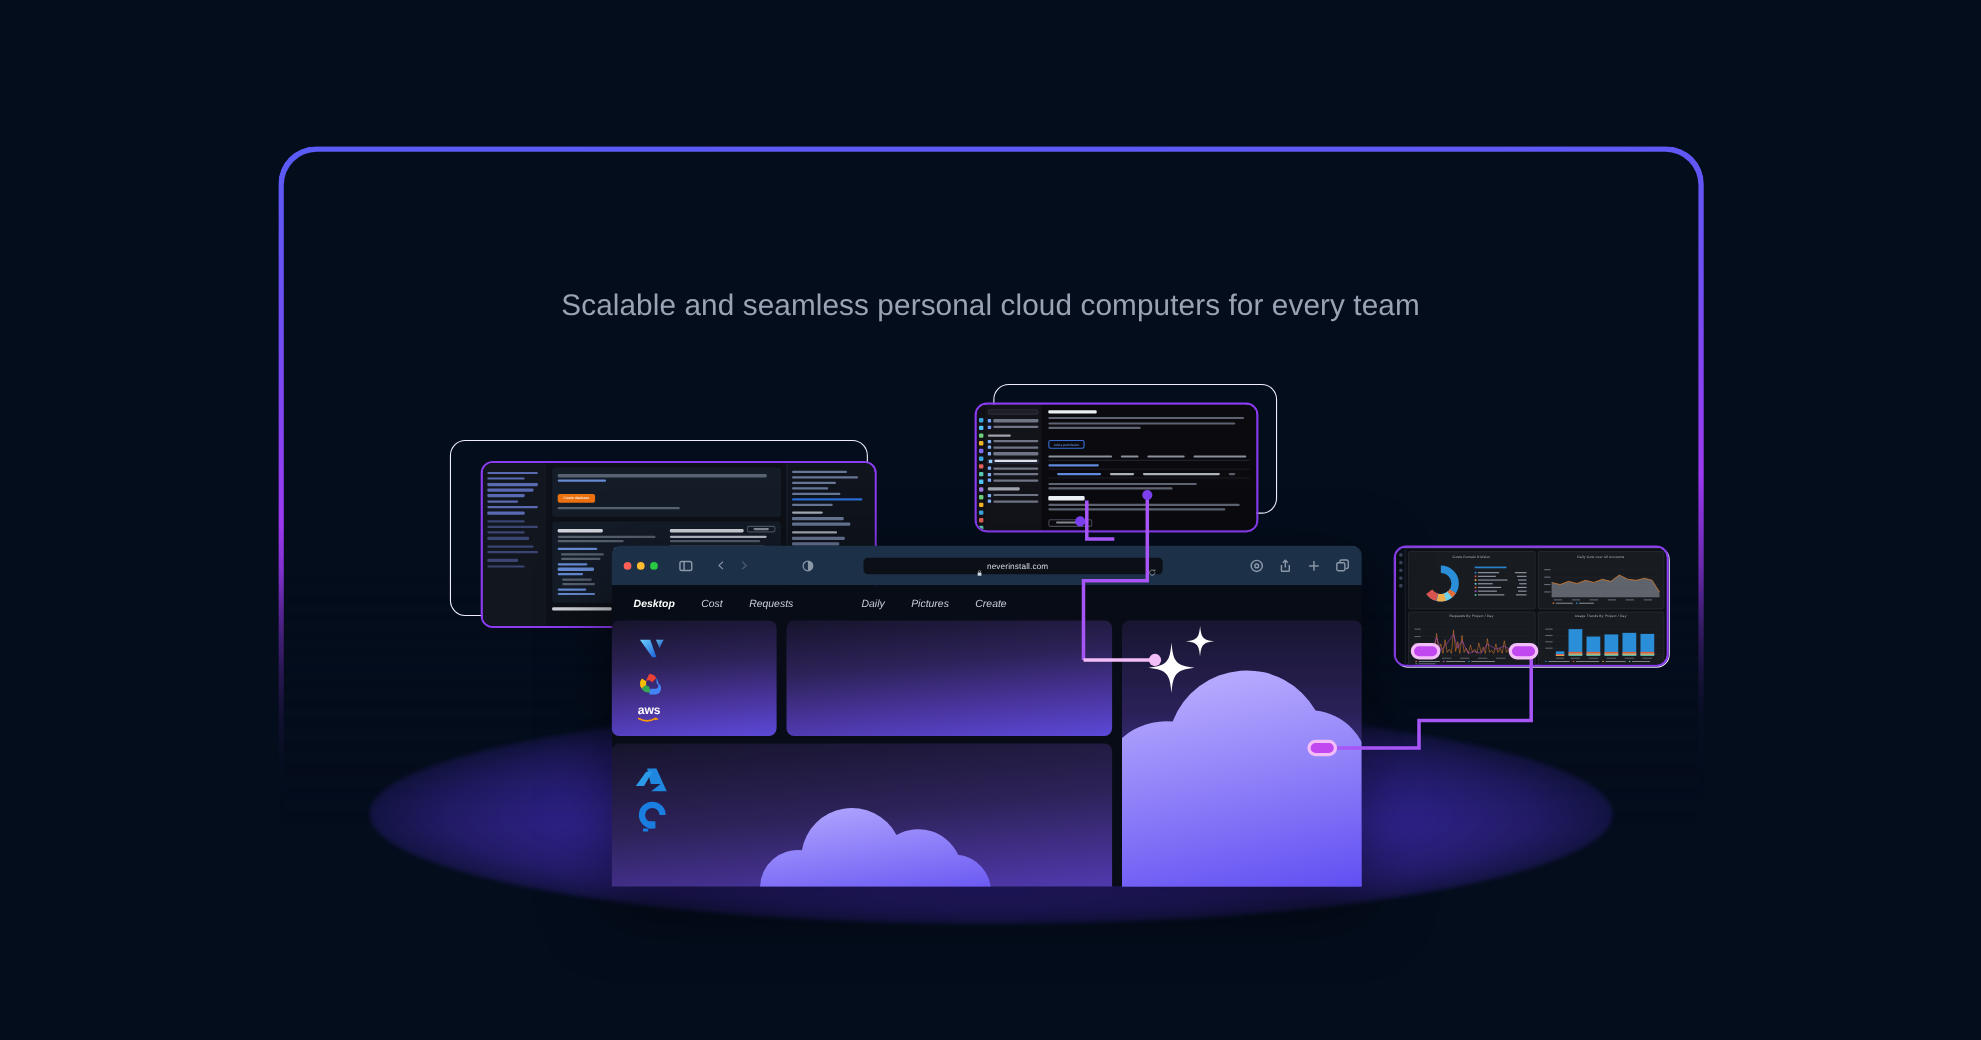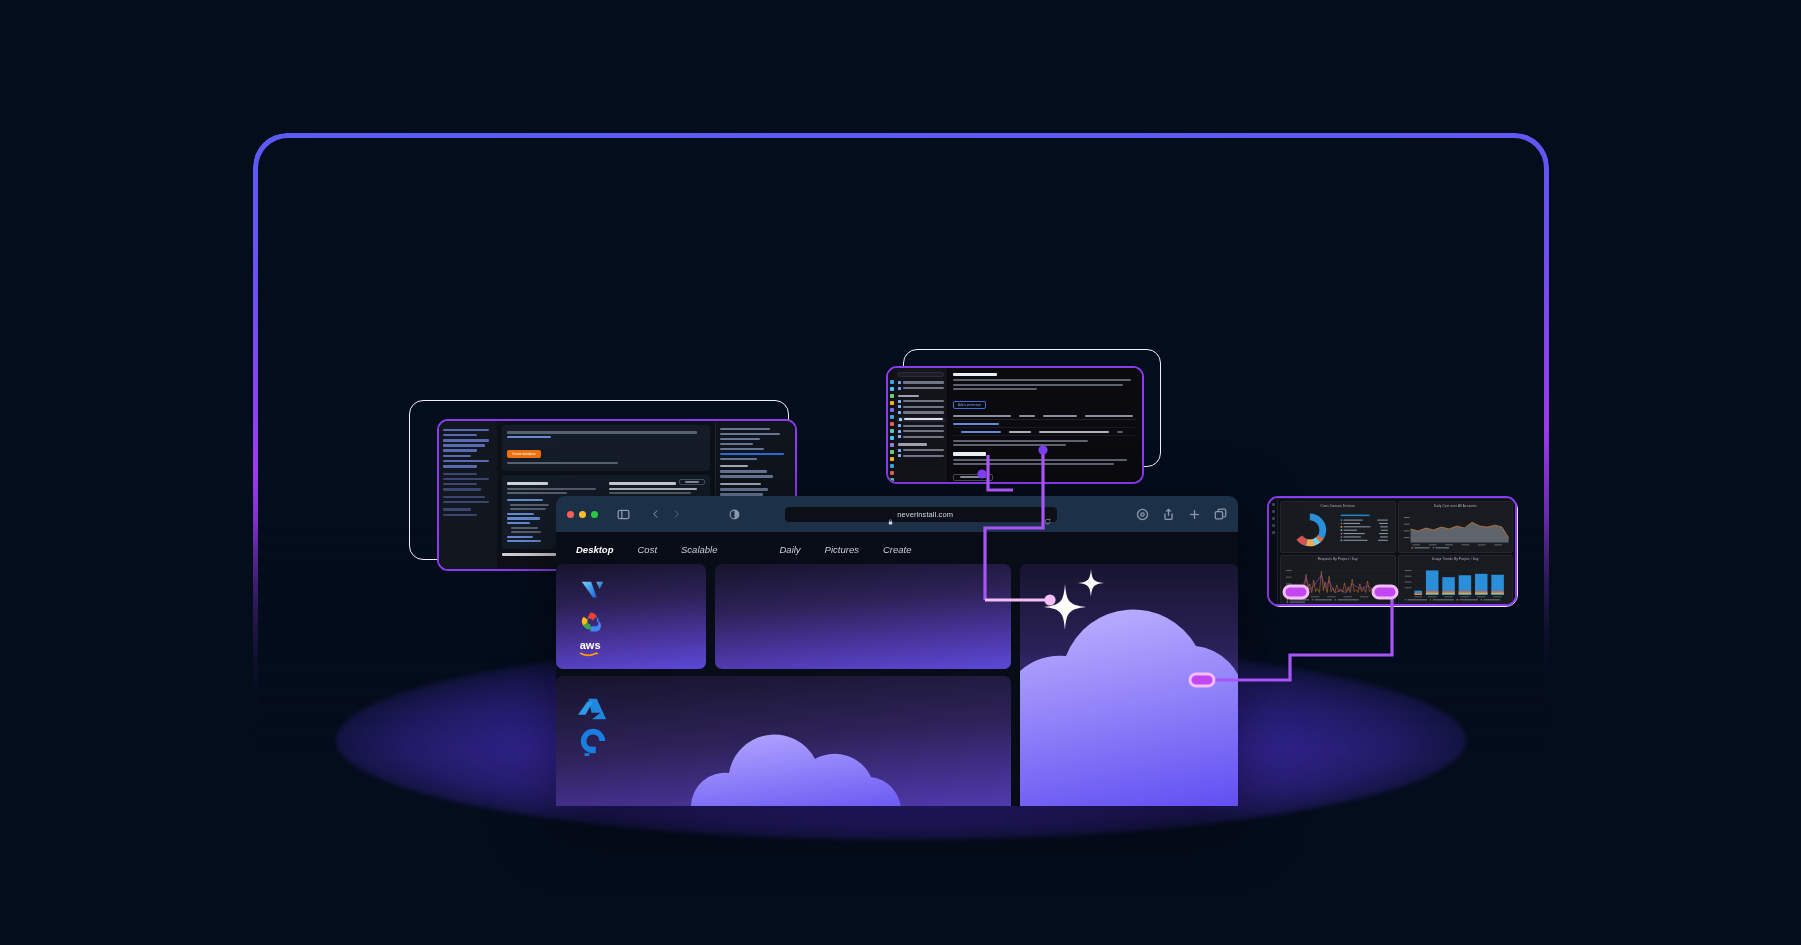--- a/index.html
+++ b/index.html
@@ -188,20 +188,21 @@
 
 <div class="stage">
 
   <div class="ground-glow"></div>
   <div class="ground-glow2"></div>
 
   <div class="frame">
     <div class="frame-inner"></div>
   </div>
 
+  <div class="subhead">Scalable and seamless personal cloud computers for every team</div>
 
   <div class="scene">
 
     <div class="outline-left"></div>
     <div class="outline-top"></div>
     <div class="outline-right"></div>
 
     <div class="win purple" id="win-left">
       <div class="rds">
         <div class="rds-nav">
@@ -682,21 +683,21 @@
               </svg>
           </span>
         </div>
       </div>
 
       <div class="b-body">
 
         <div class="tabs">
           <span class="active">Desktop</span>
           <span>Cost</span>
-          <span>Scalable</span>
+          <span>Requests</span>
           <span class="gap"></span>
           <span>Daily</span>
           <span>Pictures</span>
           <span>Create</span>
         </div>
 
         <div class="panes">
 
           <div class="pane" id="pane-a">
             <span class="applogo" style="left:22px;top:12px">

